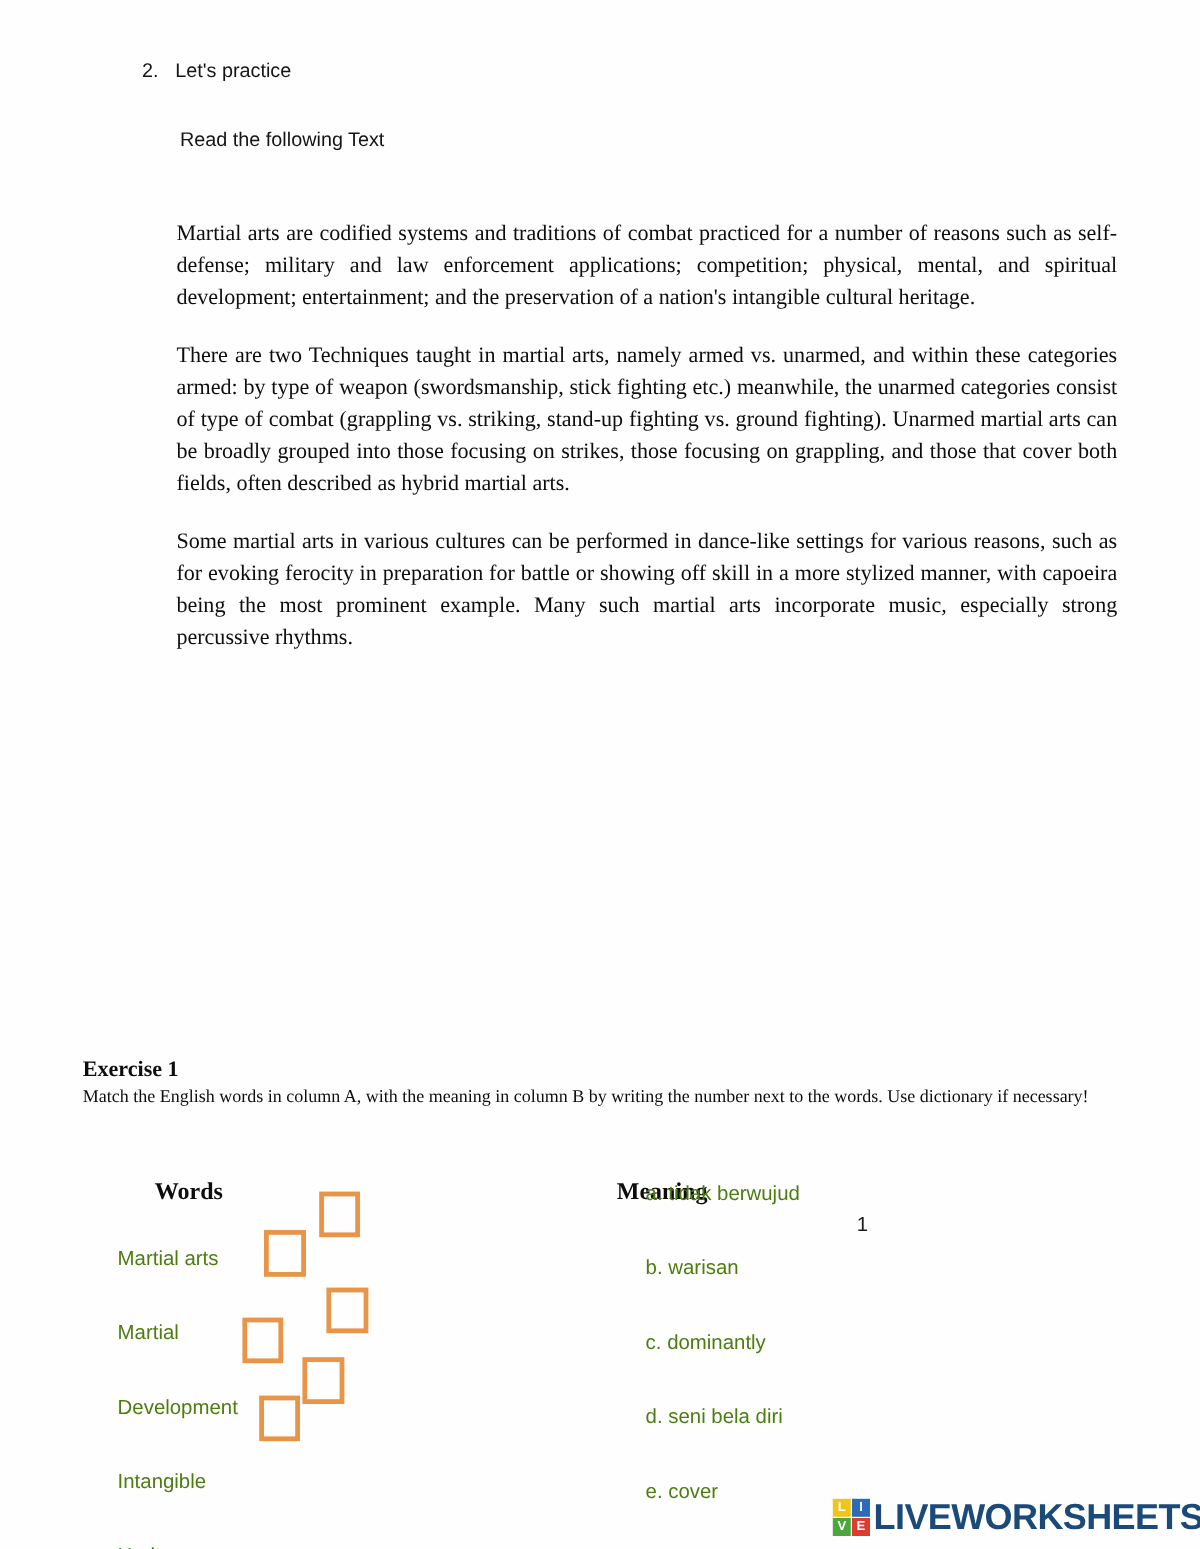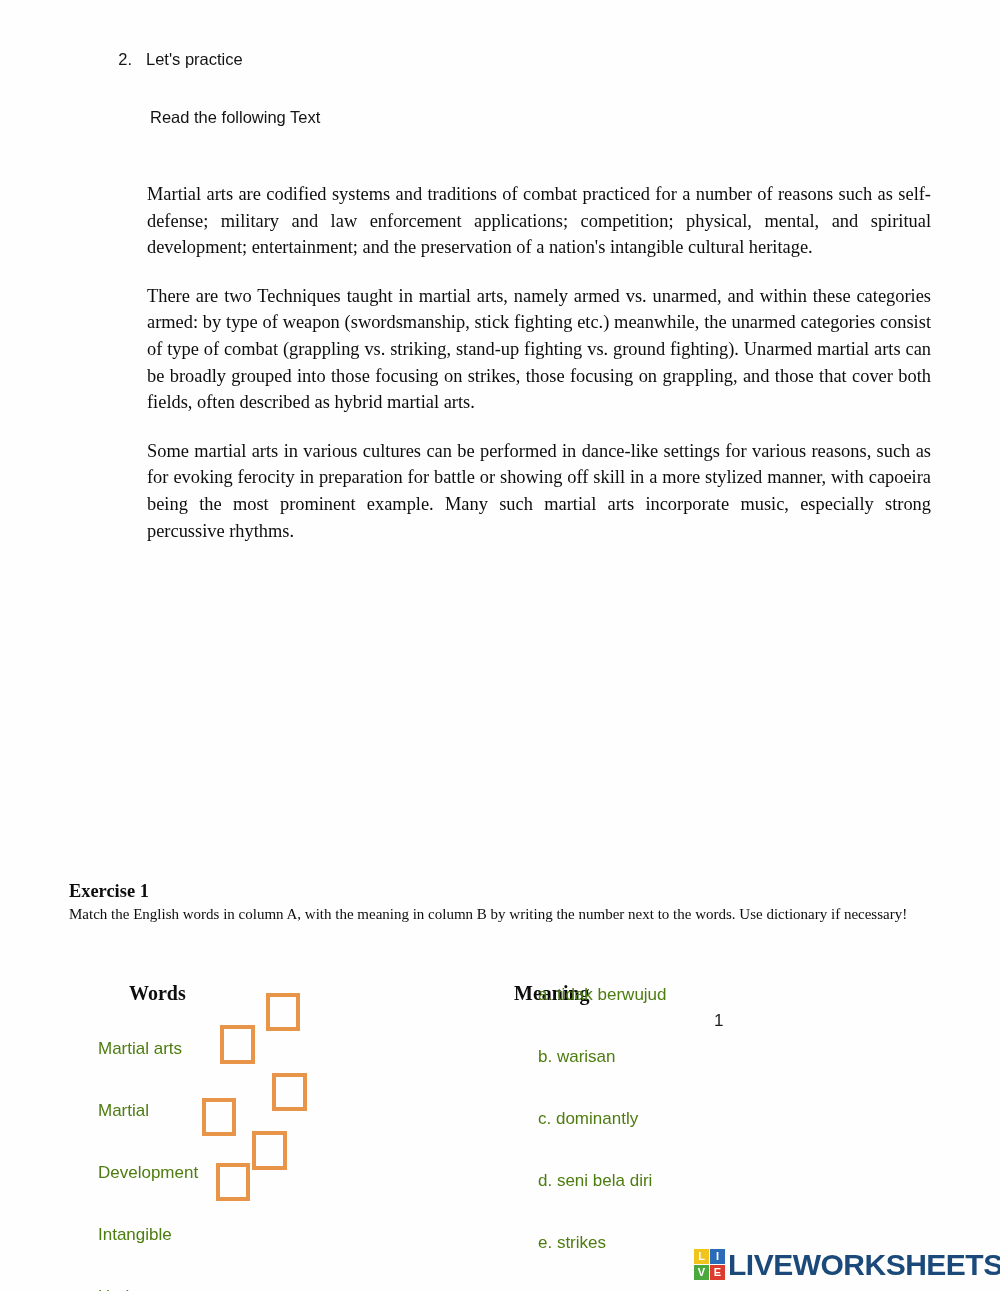--- a/index.html
+++ b/index.html
@@ -201,21 +201,21 @@
     <div class="match-item">Development</div>
     <div class="match-item">Intangible</div>
     <div class="match-item">Heritage</div>
   </div>
 
   <div class="match-list meaning">
     <div class="match-item">a. tidak berwujud</div>
     <div class="match-item">b. warisan</div>
     <div class="match-item">c. dominantly</div>
     <div class="match-item">d. seni bela diri</div>
-    <div class="match-item">e. strikes</div>
+    <div class="match-item">e. cover</div>
   </div>
 
   <div class="answer-mark">1</div>
 
   <div id="drop-box-layer">
       <div class="drop-box" style="left: 266px; top: 993px; width: 34px; height: 38px; border-color: rgb(232, 149, 74);"></div>
       <div class="drop-box" style="left: 220px; top: 1025px; width: 35px; height: 39px; border-color: rgb(232, 149, 74);"></div>
       <div class="drop-box" style="left: 272px; top: 1073px; width: 35px; height: 38px; border-color: rgb(232, 149, 74);"></div>
       <div class="drop-box" style="left: 202px; top: 1098px; width: 34px; height: 38px; border-color: rgb(232, 149, 74);"></div>
       <div class="drop-box" style="left: 252px; top: 1131px; width: 35px; height: 39px; border-color: rgb(232, 149, 74);"></div>

